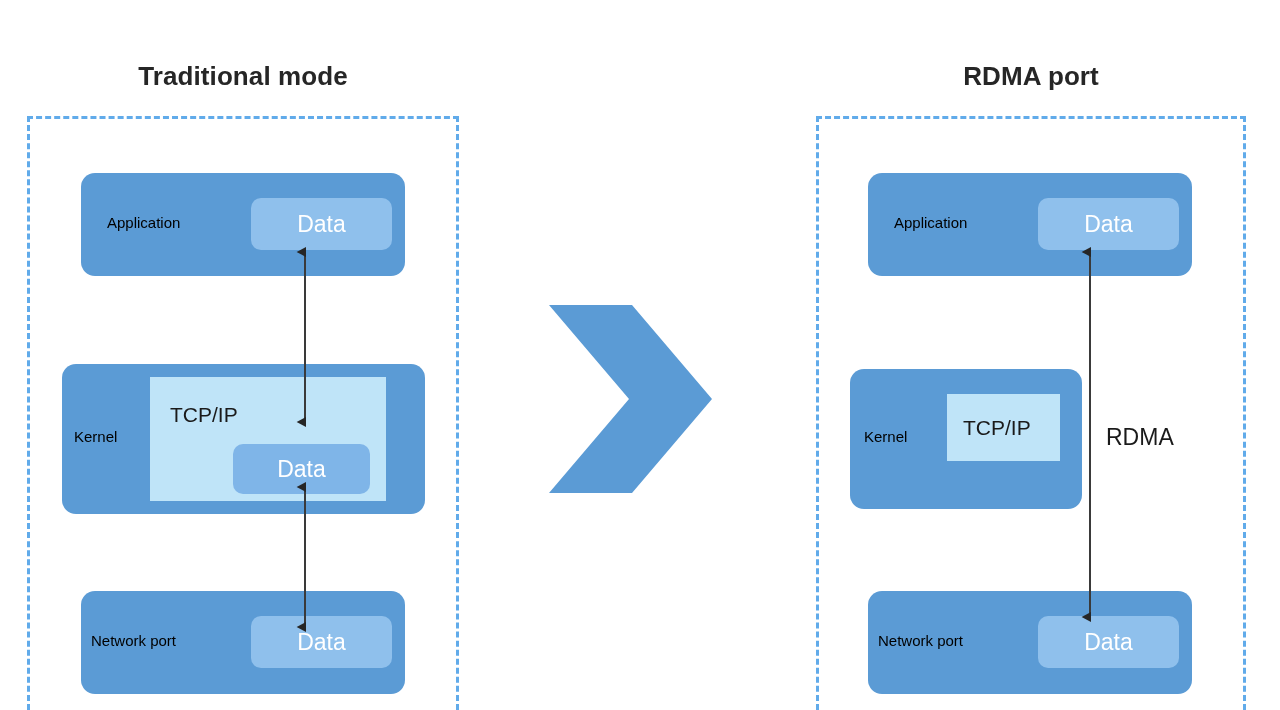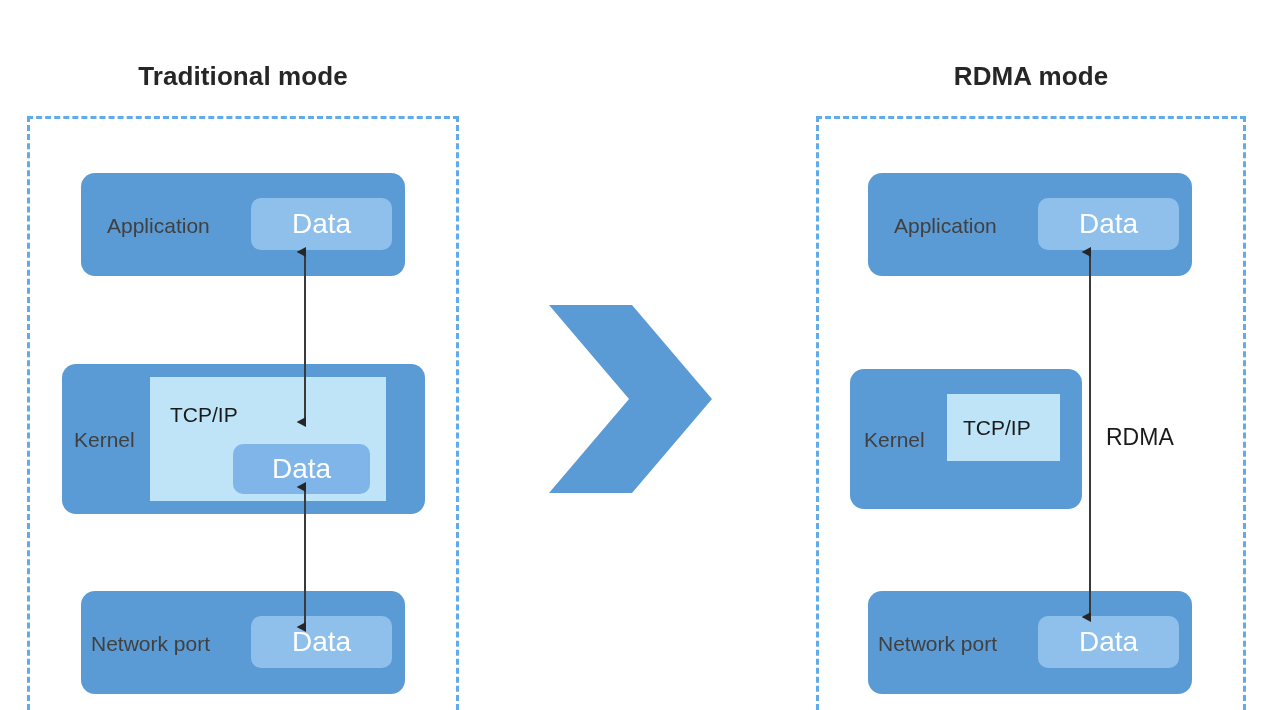--- a/index.html
+++ b/index.html
@@ -49,41 +49,41 @@
 
   
   .block {
     position: absolute;
     background: #5B9BD5;
     border-radius: 14px;
     box-sizing: border-box;
   }
   .block-label {
     position: absolute;
-    color: #404040;
-    font-size: 21px;
+    color: #000000;
+    font-size: 15px;
     white-space: nowrap;
     line-height: 1;
   }
 
   
   .data-chip {
     position: absolute;
     background: #8FC0EC;
     border-radius: 10px;
     box-sizing: border-box;
   }
   .data-chip-label {
     position: absolute;
     left: 0; right: 0;
     top: 50%;
     transform: translateY(-50%);
     text-align: center;
     color: #ffffff;
-    font-size: 28px;
+    font-size: 23px;
     line-height: 1;
     white-space: nowrap;
   }
 
   
   .tcpip-region {
     position: absolute;
     background: #BFE4F8;
     box-sizing: border-box;
   }
@@ -129,21 +129,21 @@
     line-height: 1;
   }
 </style>
 </head>
 <body>
 
 <div class="stage">
 
   <div class="panel-title" id="title-left">Traditional mode</div>
 
-  <div class="panel-title" id="title-right">RDMA mode</div>
+  <div class="panel-title" id="title-right">RDMA port</div>
 
   <div class="dashed-panel" id="panel-left"></div>
 
   <div class="block" style="left:81px; top:136px; width:324px; height:103px;">
     <div class="block-label" style="left:26px; top:42px;">Application</div>
     <div class="data-chip" style="left:170px; top:25px; width:141px; height:52px;">
       <div class="data-chip-label">Data</div>
     </div>
   </div>
 

